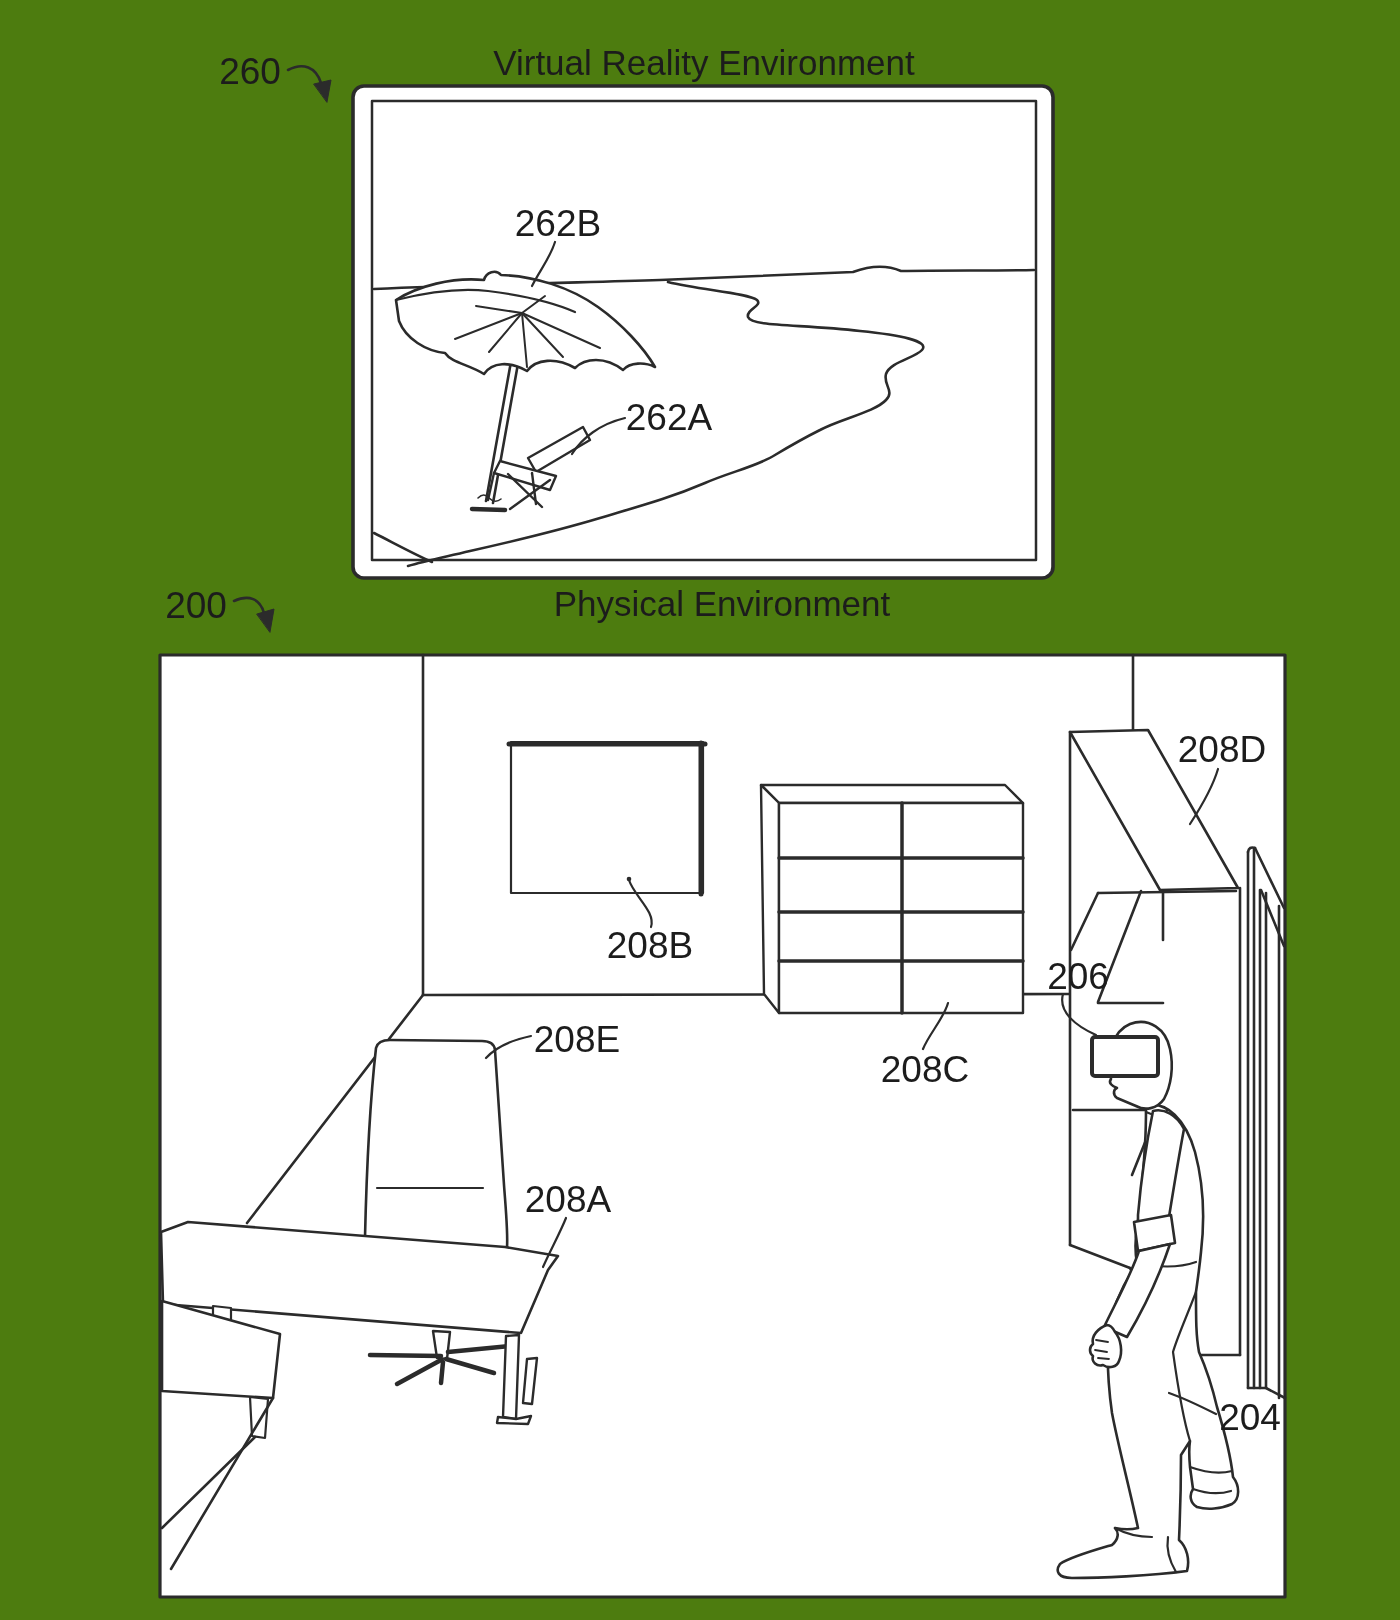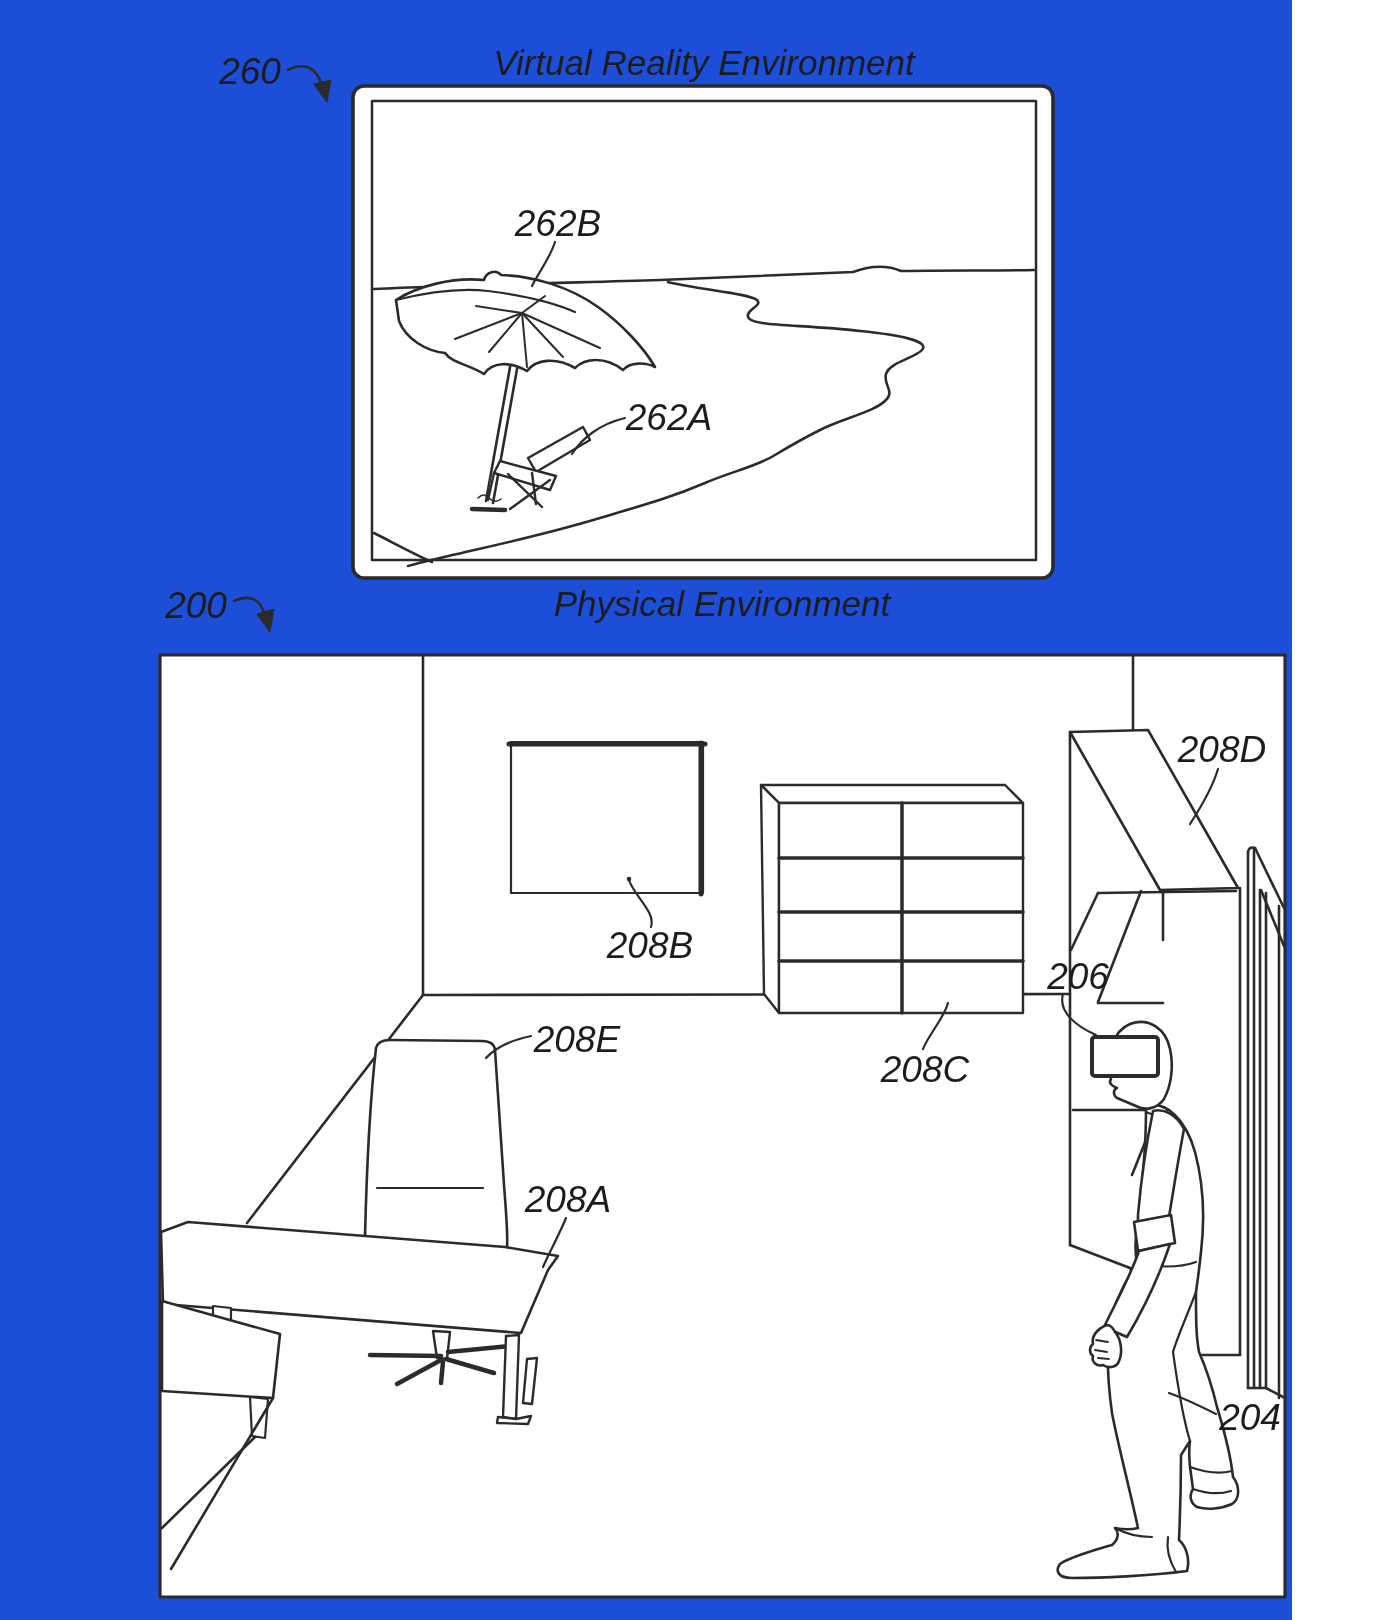--- a/index.html
+++ b/index.html
@@ -1,17 +1,17 @@
 <!DOCTYPE html>
 <html><head>
 <meta charset="utf-8">
 <style>
   html,body{margin:0;padding:0;background:#ffffff;}
-  .page{position:relative;width:1292px;height:1620px;background:#1d4ed8;overflow:hidden;
-        font-family:"Liberation Sans", sans-serif;font-style:italic;}
+  .page{position:relative;width:1400px;height:1620px;background:#4d7c0f;overflow:hidden;
+        font-family:"Liberation Sans", sans-serif;}
   svg{display:block;}
   svg text{font-family:"Liberation Sans", sans-serif;fill:#1c1c1c;}
   .ref{font-size:37px;}
   .title{font-size:35px;}
   path,rect,line,circle{vector-effect:none;}
 </style>
 </head>
 <body>
 
 <div class="page">

